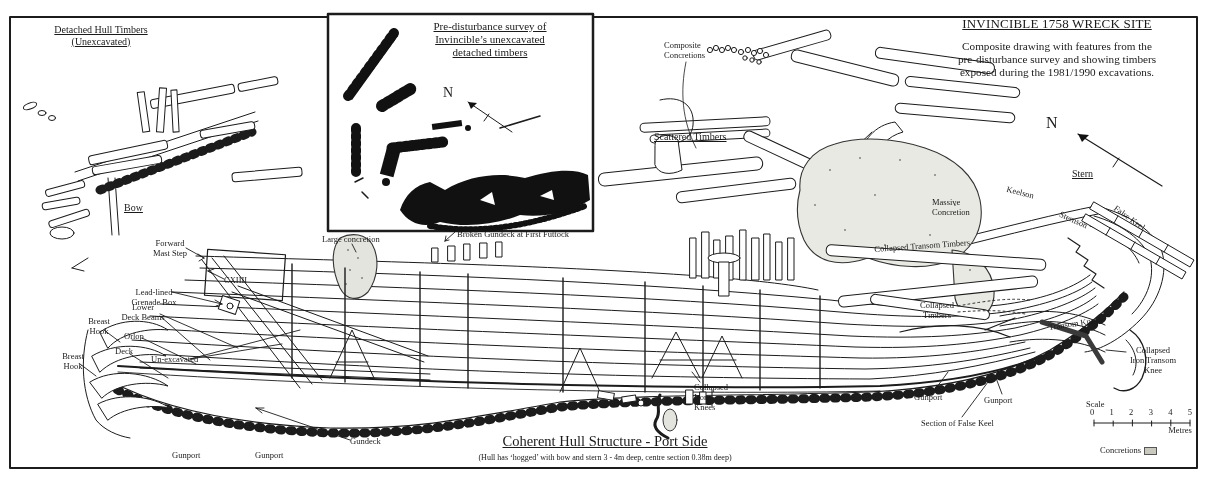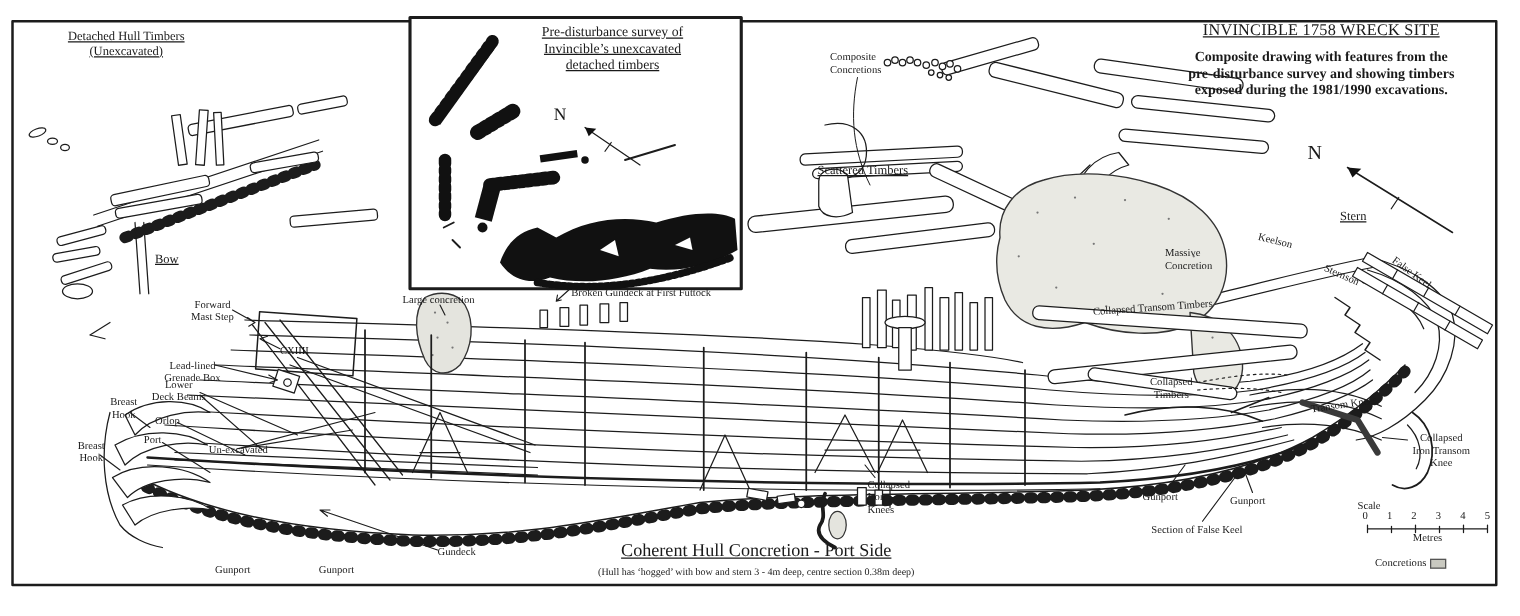--- a/index.html
+++ b/index.html
@@ -6,21 +6,21 @@
   #stage{position:relative;width:1216px;height:493px;background:#fff;overflow:hidden;
          font-family:"Liberation Serif", serif;color:#1a1a1a;}
   #art{position:absolute;left:0;top:0;}
   .lbl{position:absolute;font-family:"Liberation Serif",serif;font-size:8.5px;line-height:1.18;
        color:#1a1a1a;white-space:pre-line;}
   .c{text-align:center;}
   .u{text-decoration:underline;}
   .rot{transform-origin:left top;}
   .sec{font-size:10px;}
   .big-title{font-size:13px;letter-spacing:.2px;}
-  .subtitle{font-size:11.2px;font-weight:bold;}
+  .subtitle{font-size:11.2px;}
   .inset-title{font-size:11px;}
   .north{font-size:14px;}
   .north-big{font-size:16px;}
   .caption{font-size:14.5px;}
   .caption-note{font-size:8px;}
   .credits{font-size:8.6px;font-style:italic;}
   .scale-ticks{position:absolute;display:flex;justify-content:space-between;
                font-family:"Liberation Serif",serif;font-size:8.5px;}
   .swatch{display:inline-block;width:11px;height:6px;background:#c9c9c0;border:1px solid #555;
           margin-left:3px;vertical-align:middle;}
@@ -296,24 +296,24 @@
 <div class="lbl c" style="left:148px;top:238px;width:44px;">Forward
 Mast Step</div>
 <div class="lbl" style="left:224px;top:275px;">CXIIII</div>
 <div class="lbl c" style="left:126px;top:287px;width:56px;">Lead-lined
 Grenade Box</div>
 <div class="lbl c" style="left:118px;top:302px;width:50px;">Lower
 Deck Beams</div>
 <div class="lbl c" style="left:82px;top:316px;width:34px;">Breast
 Hook</div>
 <div class="lbl" style="left:124px;top:331px;">Orlop</div>
-<div class="lbl" style="left:115px;top:346px;">Port</div>
+<div class="lbl" style="left:115px;top:346px;">Deck</div>
 <div class="lbl c" style="left:56px;top:351px;width:34px;">Breast
 Hook</div>
-<div class="lbl" style="left:146px;top:354px;padding-left:21px;">Un-excavated</div>
+<div class="lbl" style="left:130px;top:354px;padding-left:21px;">Un-excavated</div>
 <div class="lbl" style="left:932px;top:197px;">Massive
 Concretion</div>
 <div class="lbl rot" style="left:874px;top:244px;transform:rotate(-4deg);">Collapsed Transom Timbers</div>
 <div class="lbl rot" style="left:1008px;top:184px;transform:rotate(14deg);">Keelson</div>
 <div class="lbl rot" style="left:1062px;top:209px;transform:rotate(24deg);">Sternson</div>
 <div class="lbl rot" style="left:1118px;top:203px;transform:rotate(36deg);">False Keel</div>
 <div class="lbl c" style="left:914px;top:300px;width:46px;">Collapsed
 Timbers</div>
 <div class="lbl rot" style="left:1048px;top:322px;transform:rotate(-8deg);">Transom Knees</div>
 <div class="lbl c" style="left:1124px;top:345px;width:58px;">Collapsed
@@ -331,21 +331,21 @@
 
 <div class="lbl" style="left:1086px;top:399px;">Scale</div>
 <div class="scale-ticks" style="left:1090px;top:407px;width:102px;">
   <span>0</span>
   <span>1</span>
   <span>2</span>
   <span>3</span>
   <span>4</span>
   <span>5</span>
 </div>
-<div class="lbl c" style="left:1110px;top:425px;width:64px;text-align:center;">Metres</div>
+<div class="lbl c" style="left:1148px;top:425px;width:64px;text-align:center;">Metres</div>
 <div class="lbl" style="left:1100px;top:435px;">
   <span>Concretions</span><span class="swatch"></span>
 </div>
 
-<div class="lbl caption u c" style="left:440px;top:433px;width:330px;">Coherent Hull Concretion - Port Side</div>
+<div class="lbl caption u c" style="left:440px;top:433px;width:330px;">Coherent Hull Structure - Port Side</div>
 <div class="lbl caption-note c" style="left:425px;top:453px;width:360px;">(Hull has ‘hogged’ with bow and stern 3 - 4m deep, centre section 0.38m deep)</div>
 
 </div>
 
 </body></html>

